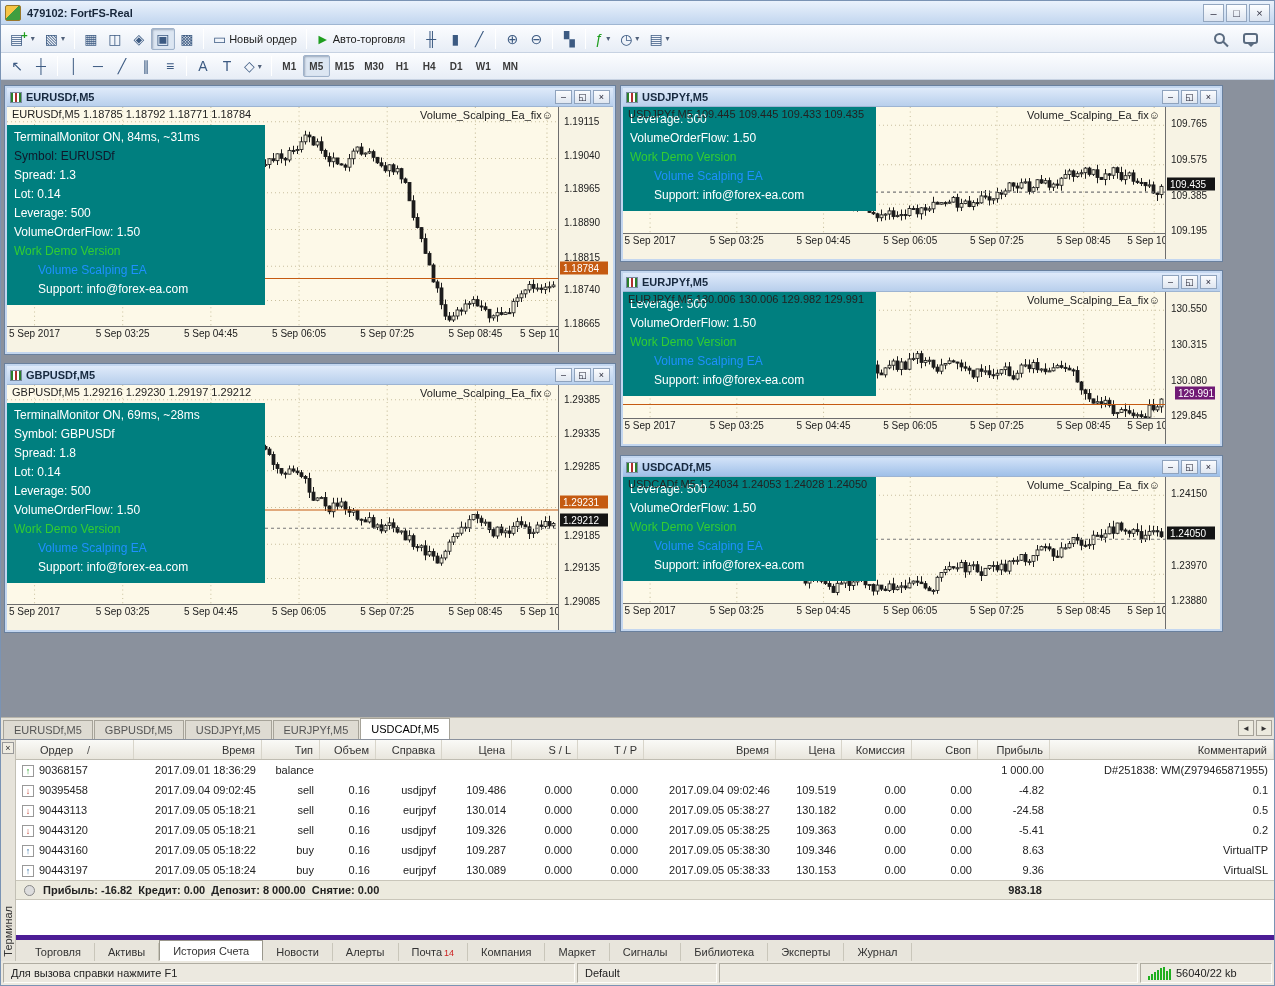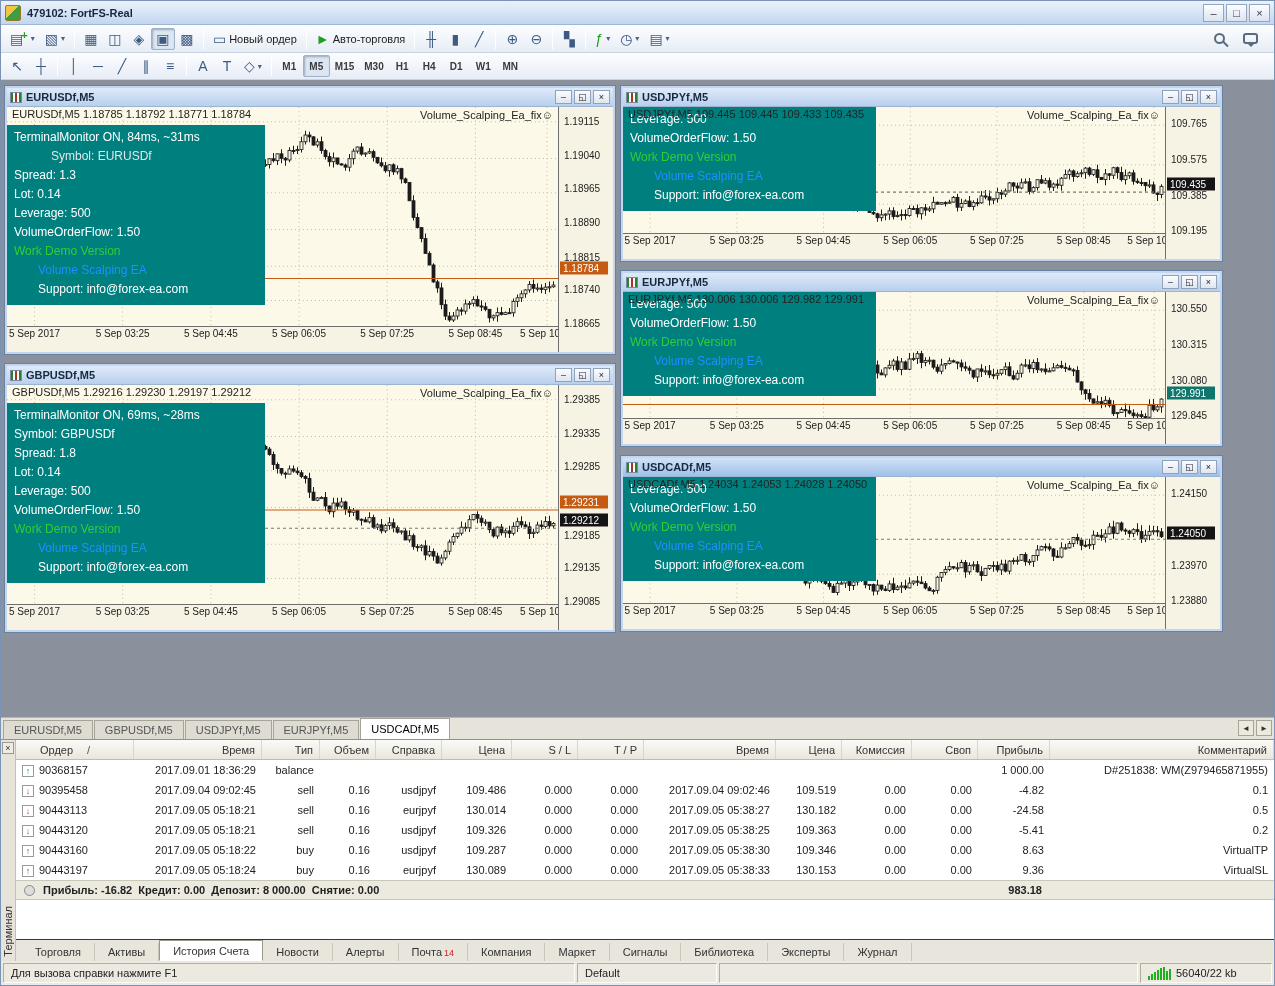--- a/index.html
+++ b/index.html
@@ -77,21 +77,21 @@
   .th-cell.r{justify-content:flex-end}
   .th-sort{margin-left:14px;color:#555}
   .t-row{height:20px;display:flex;align-items:center}
   .td{padding:0 6px;white-space:nowrap;overflow:hidden}
   .td.r{text-align:right}
   .row-icon{width:12px;height:12px;display:inline-block;margin-right:5px;border:1px solid #999;background:#fff;font-size:9px;line-height:10px;text-align:center;font-weight:700}
   .term-summary{flex:0 0 20px;background:#eceade;border-top:1px solid #c9c6ba;border-bottom:1px solid #c9c6ba;display:flex;align-items:center;font-weight:700;padding-left:8px;position:relative;white-space:pre}
   .sum-icon{width:11px;height:11px;border:1px solid #888;border-radius:50%;background:#ddd;margin-right:8px;flex:0 0 auto}
   .sum-total{position:absolute;right:232px;font-weight:700}
   .term-filler{flex:1;background:#fff}
-  .term-tabs{flex:0 0 22px;background:#e8e5dc;border-top:1px solid #4c1d95;display:flex;align-items:flex-end;padding-left:6px}
+  .term-tabs{flex:0 0 22px;background:#e8e5dc;border-top:5px solid #4c1d95;display:flex;align-items:flex-end;padding-left:6px}
   .ttab{height:18px;padding:2px 13px;color:#333;display:flex;align-items:center;border-right:1px solid #c9c6ba;white-space:nowrap}
   .ttab.active{background:#fff;border:1px solid #9a978c;border-bottom:1px solid #fff;height:21px}
   .ttab .mail-badge{color:#c22;font-size:9px;margin-left:2px;align-self:flex-end;padding-bottom:1px}
 
   
   .statusbar{flex:0 0 24px;background:#ece9e0;display:flex;align-items:stretch;padding:2px;gap:2px}
   .sb-cell{border:1px solid;border-color:#b0ada2 #fdfcf8 #fdfcf8 #b0ada2;display:flex;align-items:center;padding:0 7px;color:#222;white-space:nowrap}
   .sb-help{flex:0 0 572px}
   .sb-profile{flex:0 0 140px}
   .sb-spacer{flex:1}
@@ -565,21 +565,21 @@
                 <line x1="542.5" y1="163.8200426395657" x2="542.5" y2="173.94693344859274" stroke="#1c1c1c" stroke-width="1"></line>
                 <rect x="541" y="168.75921613479272" width="3" height="1" fill="#f7f3e0" stroke="#1c1c1c" stroke-width="0.8"></rect>
                 <line x1="546.5" y1="163.597476917184" x2="546.5" y2="169.60563598229555" stroke="#1c1c1c" stroke-width="1"></line>
                 <rect x="545" y="167.1292198140838" width="3" height="1.6299963207089208" fill="#f7f3e0" stroke="#1c1c1c" stroke-width="0.8"></rect>
                 <line x1="0" y1="161" x2="551" y2="161" stroke="#C55A11" stroke-width="1"></line>
               </svg>
               <div class="cw-header">EURUSDf,M5 1.18785 1.18792 1.18771 1.18784</div>
               <div class="ea-label">Volume_Scalping_Ea_fix☺</div>
               <div class="ea-overlay" style="top: 18px; width: 258px; background: rgb(0, 127, 127);">
                 <div class="ea-line" style="color: rgb(255, 255, 255);">TerminalMonitor ON, 84ms, ~31ms</div>
-                <div class="ea-line" style="color: #e5e5e5; margin-left: 37px;">Symbol: EURUSDf</div>
+                <div class="ea-line" style="color: #0f172a;">Symbol: EURUSDf</div>
                 <div class="ea-line" style="color: rgb(255, 255, 255);">Spread: 1.3</div>
                 <div class="ea-line" style="color: rgb(255, 255, 255);">Lot: 0.14</div>
                 <div class="ea-line" style="color: rgb(255, 255, 255);">Leverage: 500</div>
                 <div class="ea-line" style="color: rgb(255, 255, 255);">VolumeOrderFlow: 1.50</div>
                 <div class="ea-line" style="color: rgb(50, 205, 50);">Work Demo Version</div>
                 <div class="ea-line ind" style="color: rgb(30, 144, 255);">Volume Scalping EA</div>
                 <div class="ea-line ind" style="color: rgb(255, 255, 255);">Support: info@forex-ea.com</div>
               </div>
               <div class="cw-timebar">
                 <span class="time-label" style="left: 5%;">5 Sep 2017</span>
@@ -1580,21 +1580,21 @@
                 <span class="time-label" style="left: 69%;">5 Sep 07:25</span>
                 <span class="time-label" style="left: 85%;">5 Sep 08:45</span>
                 <span class="time-label" style="left: 98%;">5 Sep 10:05</span>
               </div>
             </div>
             <div class="cw-scale">
               <span class="scale-label" style="top: 16.44px;">130.550</span>
               <span class="scale-label" style="top: 52.06px;">130.315</span>
               <span class="scale-label" style="top: 87.68px;">130.080</span>
               <span class="scale-label" style="top: 123.3px;">129.845</span>
-              <div class="price-badge" style="top: 101.38px; background: #0f766e;">129.991</div>
+              <div class="price-badge" style="top: 101.38px; background: #701a75; margin-left: 8px;">129.991</div>
             </div>
           </div>
         </div>
         <div class="chart-window active" style="left: 620px; top: 376px; width: 601px; height: 175px;">
           <div class="cw-titlebar">
             <span class="cw-icon"></span>
             <span class="cw-title">USDCADf,M5</span>
             <div class="cw-controls">
               <span class="cw-btn">–</span>
               <span class="cw-btn">◱</span>

